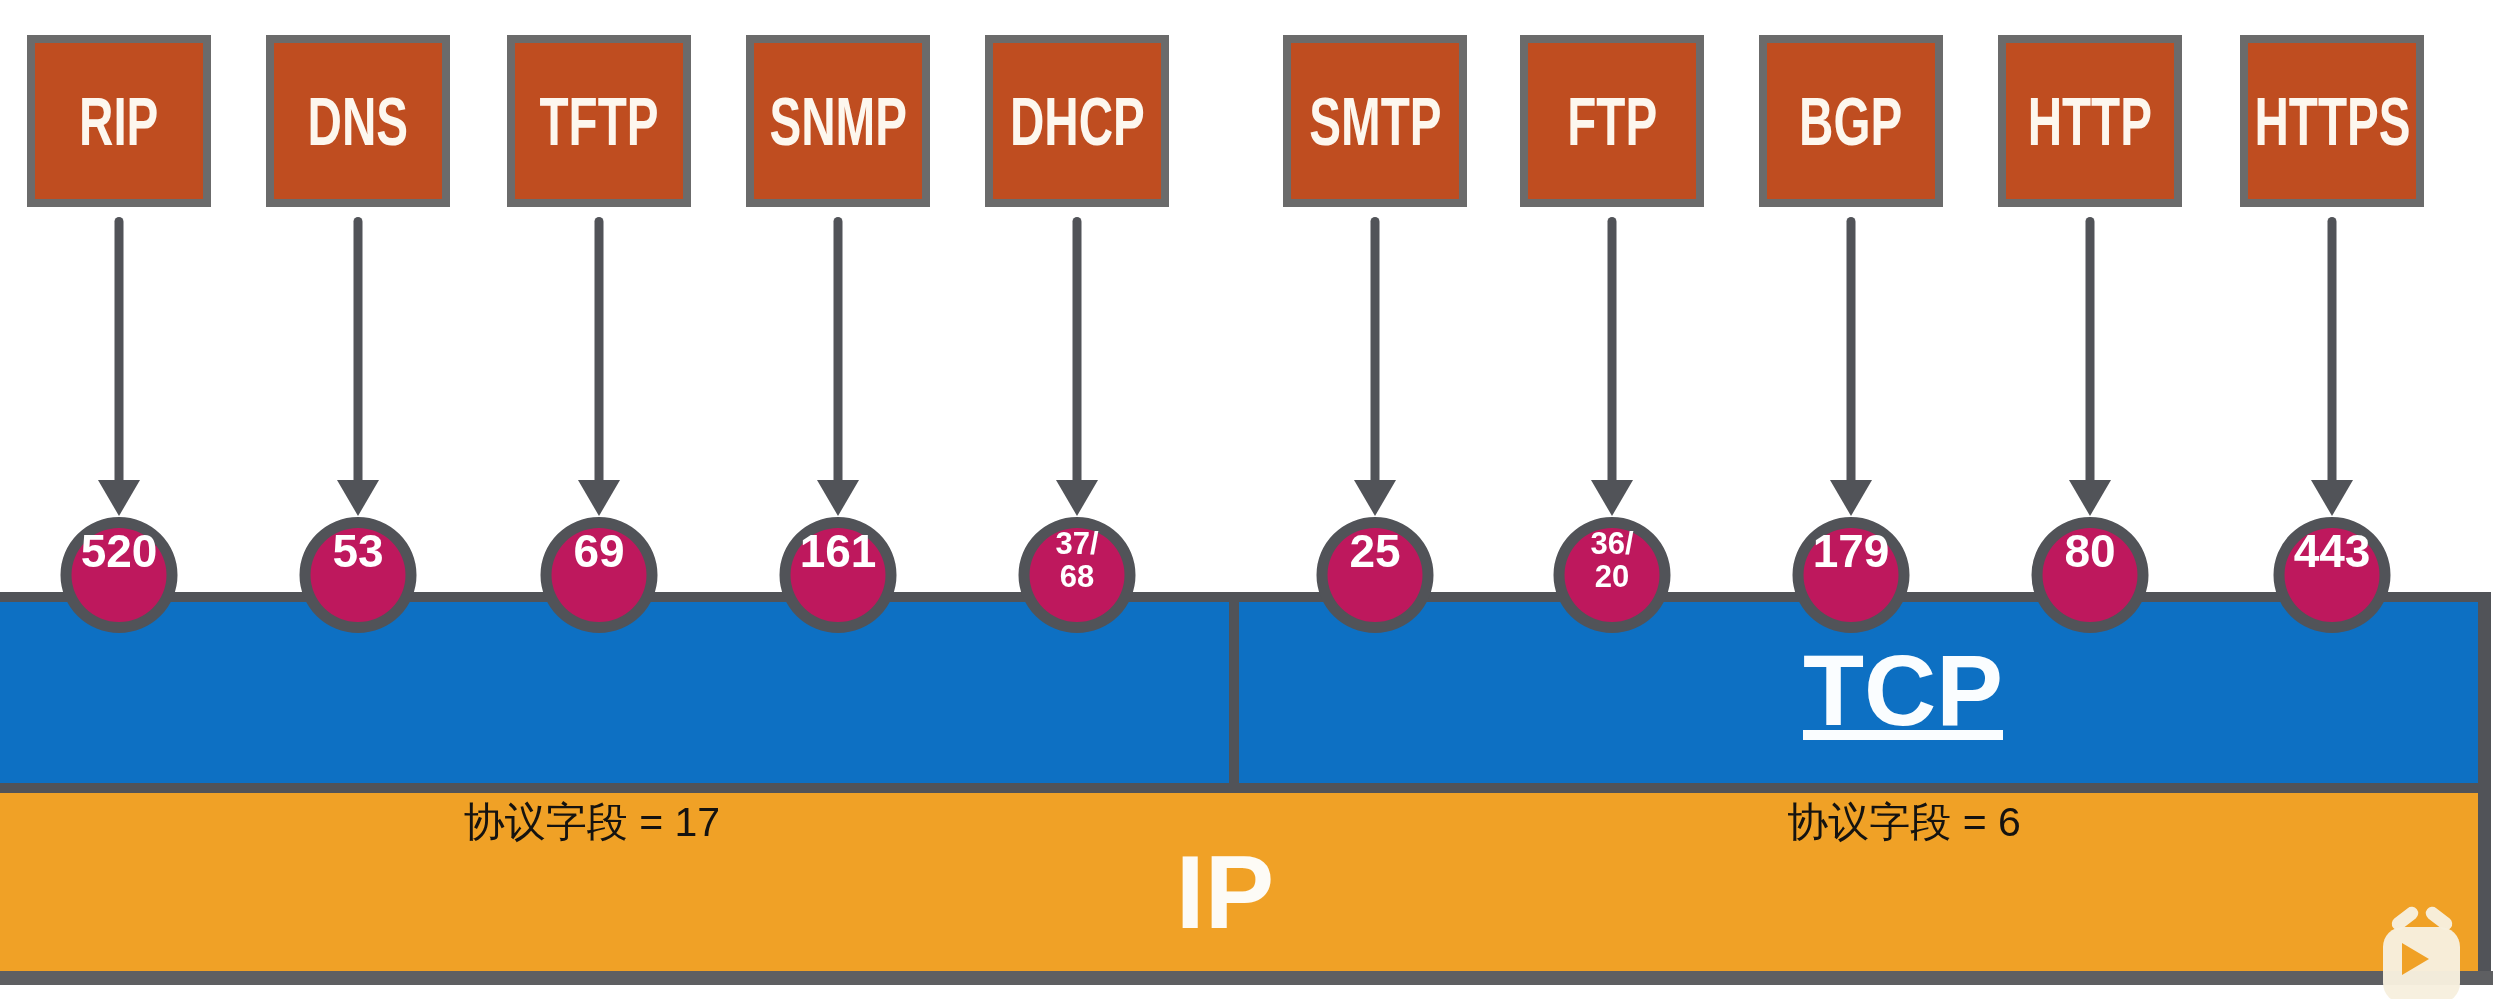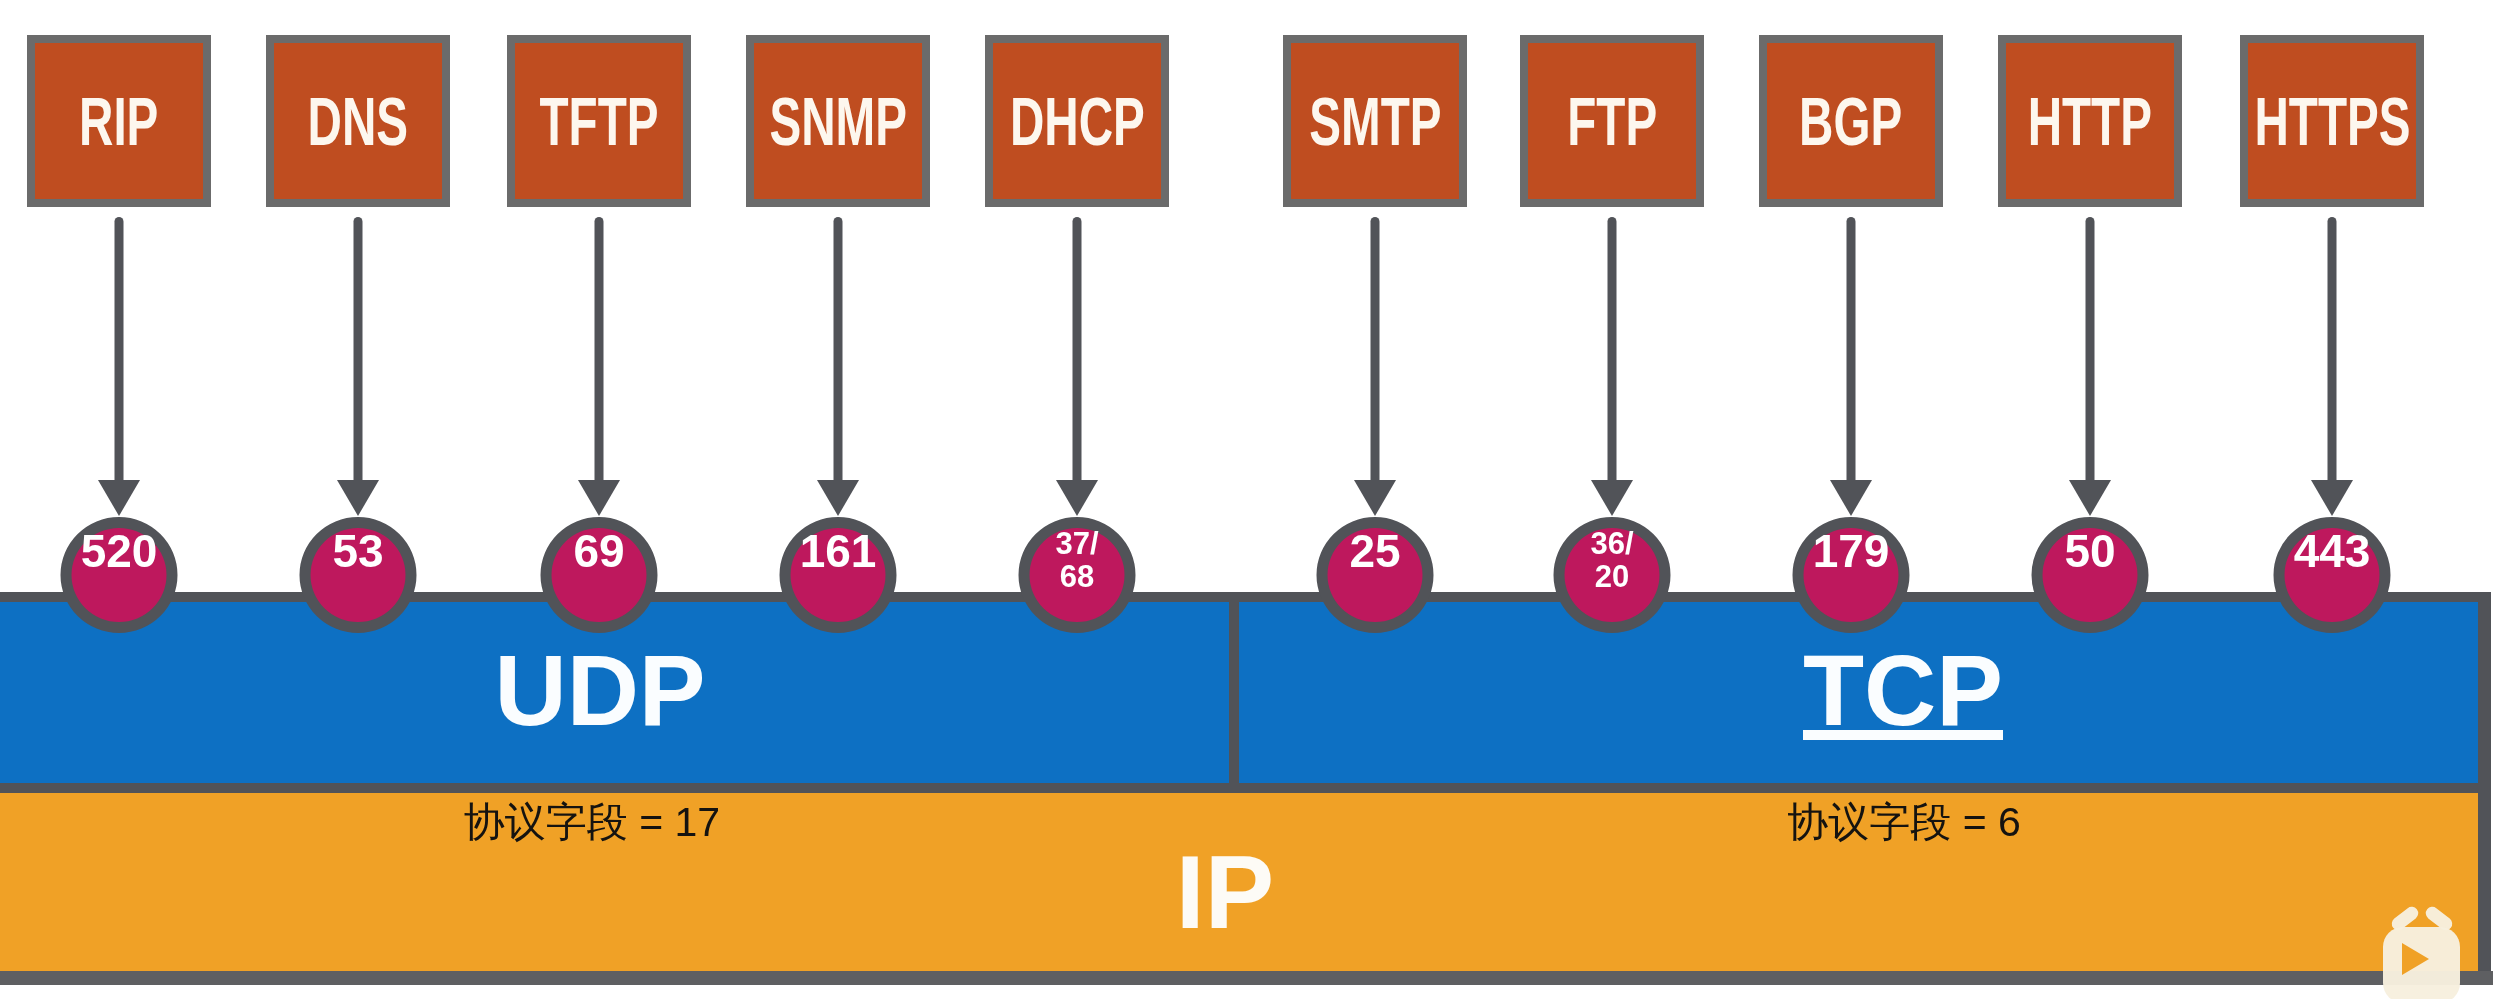--- a/index.html
+++ b/index.html
@@ -103,21 +103,20 @@
 
   <div class="hline-top"></div>
   <div class="udp-bar"></div>
   <div class="tcp-bar"></div>
   <div class="vdivider"></div>
   <div class="hline-mid"></div>
   <div class="ip-bar"></div>
   <div class="right-border"></div>
   <div class="hline-bottom"></div>
 
-  <div class="bar-label udp">UDP</div>
   <div class="bar-label tcp">TCP</div>
 
   <div class="field-label udp">协议字段 = 17</div>
   <div class="field-label tcp">协议字段 = 6</div>
 
   <div class="ip-label">IP</div>
 
   <div id="columns">
       <div class="proto-col" style="left: 119px;">
     <div class="proto-box">
@@ -201,21 +200,21 @@
           <span class="port-text">179</span>
         </div>
   </div>
       <div class="proto-col" style="left: 2090px;">
     <div class="proto-box">
       <span class="proto-label">HTTP</span>
     </div>
     <div class="arrow-line"></div>
     <div class="arrow-head"></div>
     <div class="port-circle">
-          <span class="port-text">50</span>
+          <span class="port-text">80</span>
         </div>
   </div>
       <div class="proto-col" style="left: 2332px;">
     <div class="proto-box">
       <span class="proto-label">HTTPS</span>
     </div>
     <div class="arrow-line"></div>
     <div class="arrow-head"></div>
     <div class="port-circle">
           <span class="port-text">443</span>

